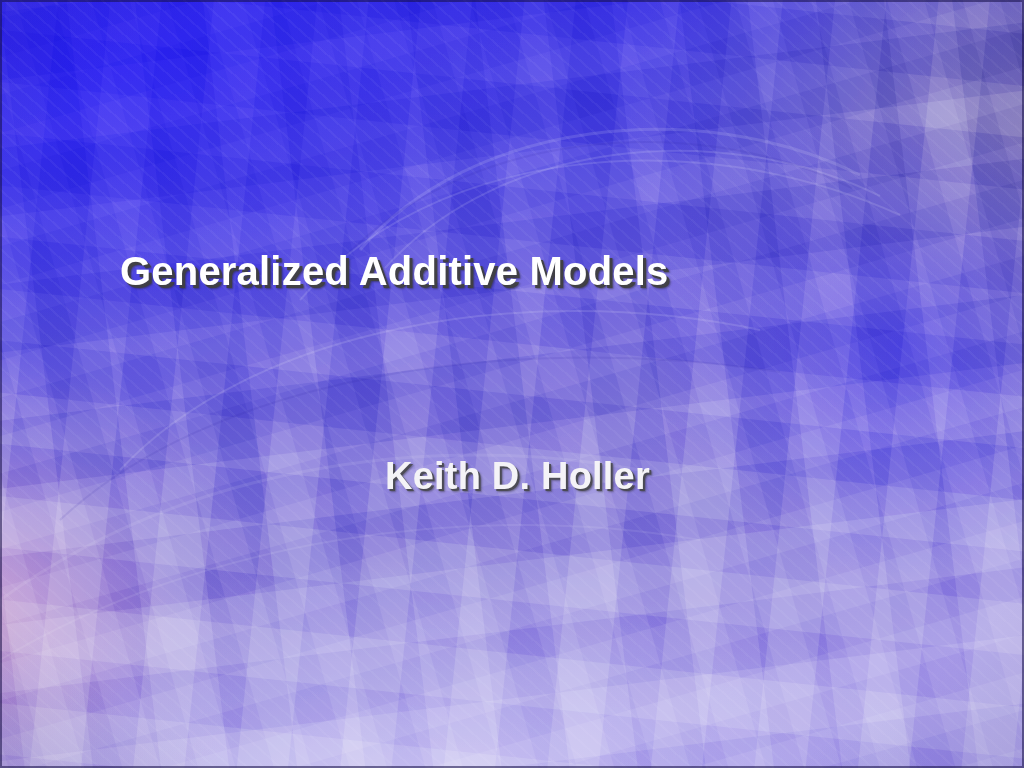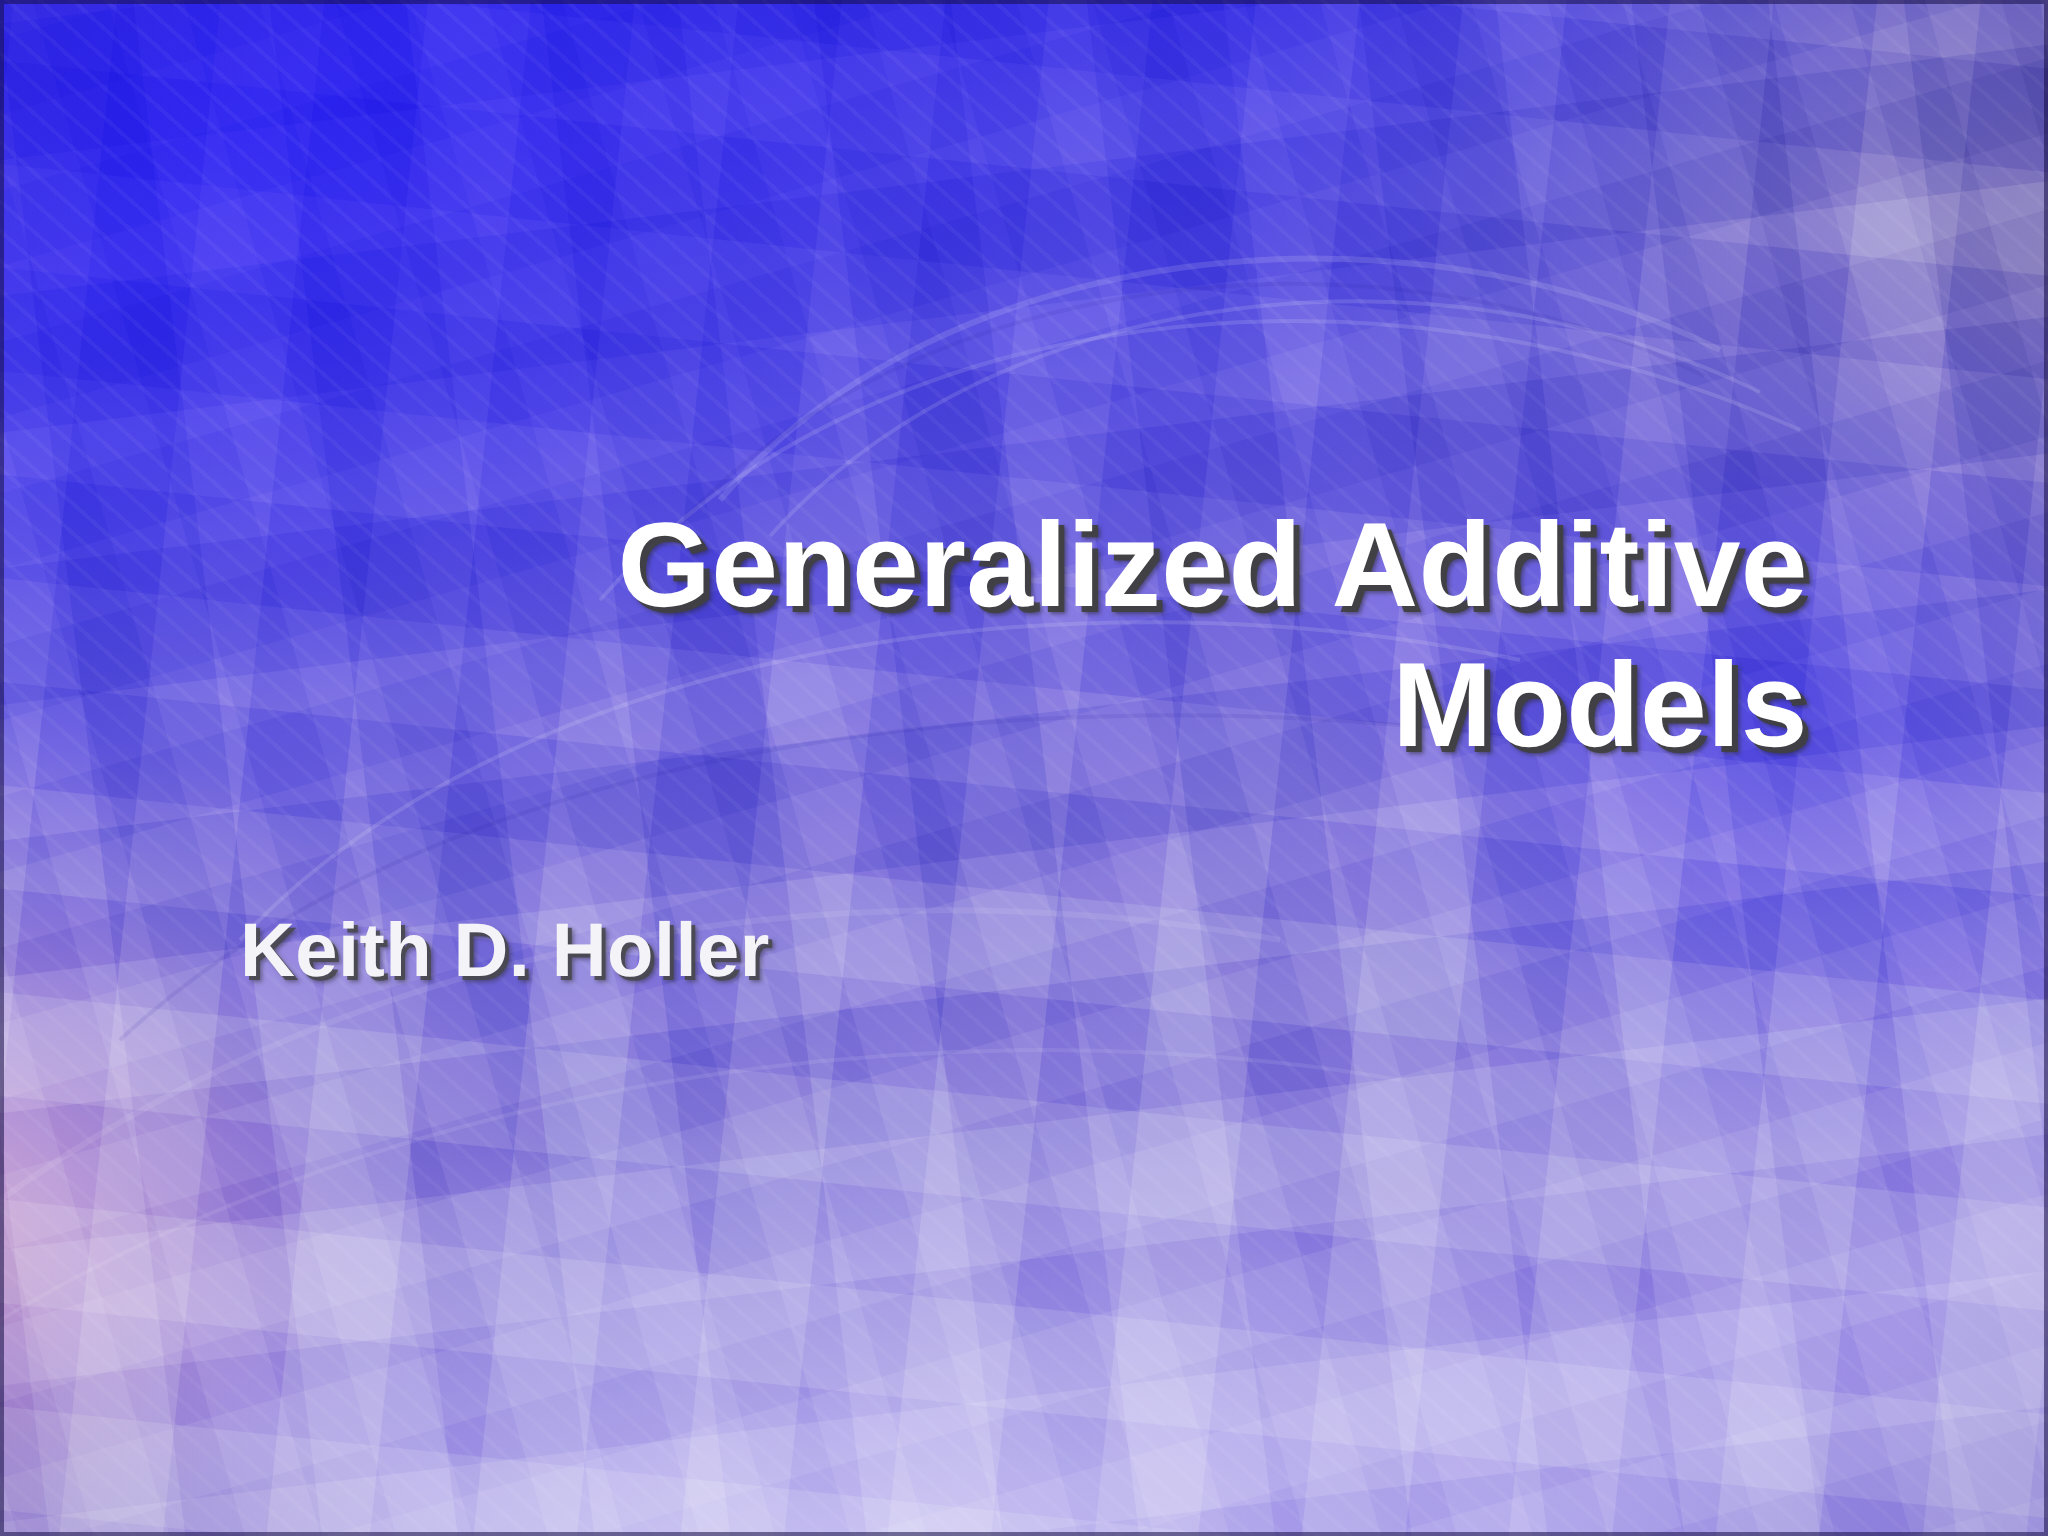--- a/index.html
+++ b/index.html
@@ -158,37 +158,38 @@
     align-items: center;
     pointer-events: none;
   }
 
   #title {
     margin: 0;
     position: absolute;
     left: 120px;
     right: 120px;
     top: 248px;
-    text-align: right;
+    text-align: left;
     color: #ffffff;
     font-family: "Liberation Sans", sans-serif;
     font-weight: bold;
-    font-size: 60px;
+    font-size: 40px;
     line-height: 1.16;
     letter-spacing: 0.2px;
     text-shadow:
       3px 3px 0 rgba(64,64,64,0.92),
       4px 4px 2px rgba(40,40,48,0.55);
   }
 
   #subtitle {
     position: absolute;
     left: 120px;
     right: 109px;
     top: 446px;
+    text-align: center;
   }
   .subtitle-line {
     color: #f4f3f7;
     font-family: "Liberation Sans", sans-serif;
     font-weight: bold;
     font-size: 38px;
     line-height: 1.62;
     letter-spacing: 0.2px;
     text-shadow:
       2px 2px 0 rgba(72,72,76,0.88),

